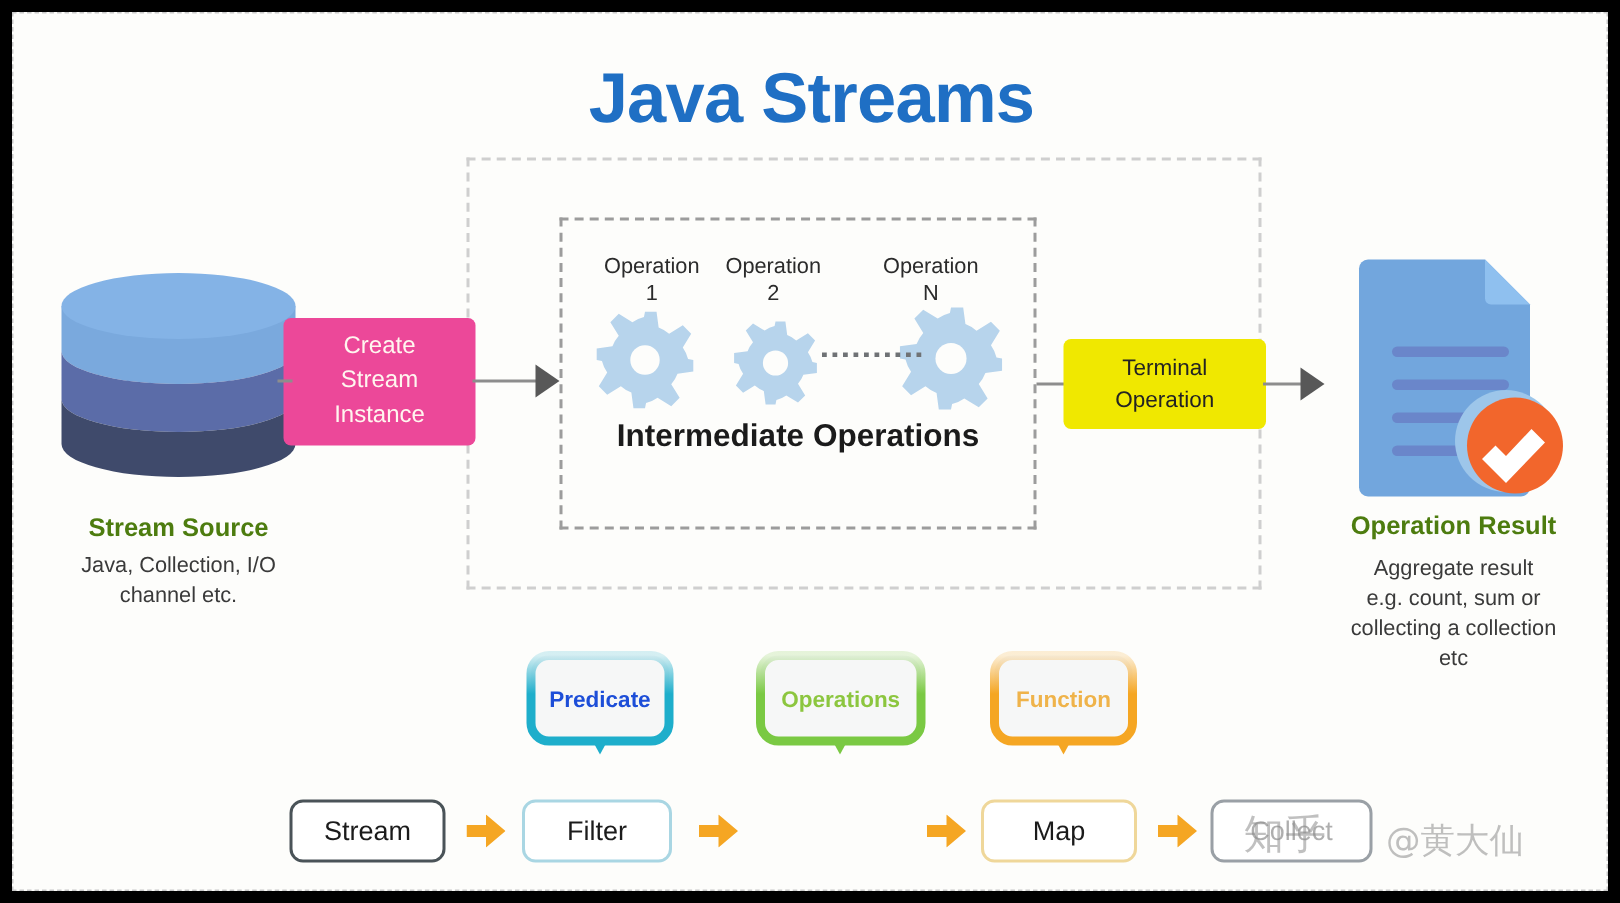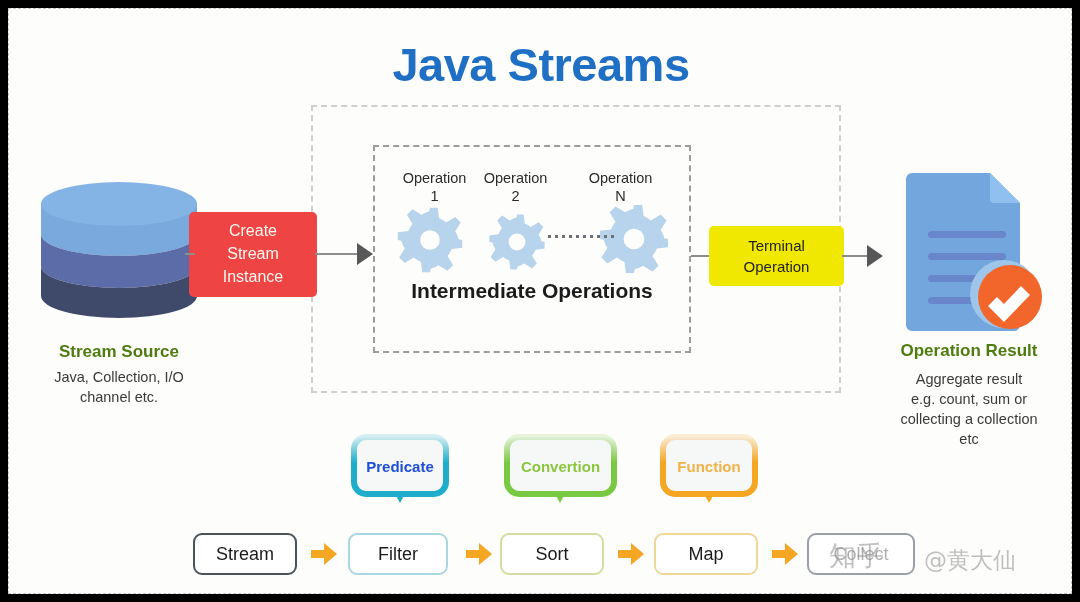--- a/index.html
+++ b/index.html
@@ -40,21 +40,21 @@
     border: 2px dashed #9c9c9c;
   }
 
   
   #cylinder { position: absolute; left: 30px; top: 165px; width: 160px; height: 150px; }
 
   
   #create-box {
     position: absolute; left: 180px; top: 203px;
     width: 128px; height: 85px;
-    background: #ef4444; border-radius: 5px;
+    background: #ec4899; border-radius: 5px;
     display: flex; align-items: center; justify-content: center;
     color: #fff6ef; font-size: 16px; line-height: 1.42; text-align: center;
   }
   .conn-line { position: absolute; background: #8d8d8d; height: 2px; }
 
   
   .arrowhead {
     position: absolute; width: 0; height: 0;
     border-top: 11px solid transparent;
     border-bottom: 11px solid transparent;
@@ -251,21 +251,21 @@
       <defs>
         <linearGradient id="bg1" x1="0" y1="0" x2="0" y2="1">
           <stop offset="0" stop-color="#7ac943" stop-opacity="0.18"></stop>
           <stop offset="0.45" stop-color="#7ac943" stop-opacity="1"></stop>
           <stop offset="1" stop-color="#7ac943" stop-opacity="1"></stop>
         </linearGradient>
       </defs>
       <rect x="4" y="3" width="107" height="57" rx="12" fill="#f6f7f7" stroke="url(#bg1)" stroke-width="6"></rect>
       <path d="M51 58 L57 69 L63 58 Z" fill="#7ac943"></path>
     </svg>
-    <div class="btxt" style="width:115px; color:#8cc63f;">Convertion</div>
+    <div class="btxt" style="width:115px; color:#8cc63f;">Operations</div>
   </div>
 
   <div class="bubble" style="left:650px; top:425px;">
     <svg width="100" height="70" viewBox="0 0 100 70">
       <defs>
         <linearGradient id="bg2" x1="0" y1="0" x2="0" y2="1">
           <stop offset="0" stop-color="#f5a623" stop-opacity="0.18"></stop>
           <stop offset="0.45" stop-color="#f5a623" stop-opacity="1"></stop>
           <stop offset="1" stop-color="#f5a623" stop-opacity="1"></stop>
         </linearGradient>
@@ -285,23 +285,20 @@
         </svg>
   </div>
   <div class="pbox" style="left:339px; top:524px; width:100px; border:2px solid #a9d6e3;">
     <span>Filter</span>
   </div>
   <div class="parrow" style="left:457px; top:534px;">
     <svg width="26" height="22" viewBox="0 0 26 22">
           <path fill="#f5a623" d="M0 7 h13 v-7 l13 11 l-13 11 v-7 h-13 z"></path>
         </svg>
   </div>
-  <div class="pbox" style="left:491px; top:524px; width:104px; border:2px solid #d6dba0;">
-    <span>Sort</span>
-  </div>
   <div class="parrow" style="left:609px; top:534px;">
     <svg width="26" height="22" viewBox="0 0 26 22">
           <path fill="#f5a623" d="M0 7 h13 v-7 l13 11 l-13 11 v-7 h-13 z"></path>
         </svg>
   </div>
   <div class="pbox" style="left:645px; top:524px; width:104px; border:2px solid #efd79a;">
     <span>Map</span>
   </div>
   <div class="parrow" style="left:763px; top:534px;">
     <svg width="26" height="22" viewBox="0 0 26 22">

